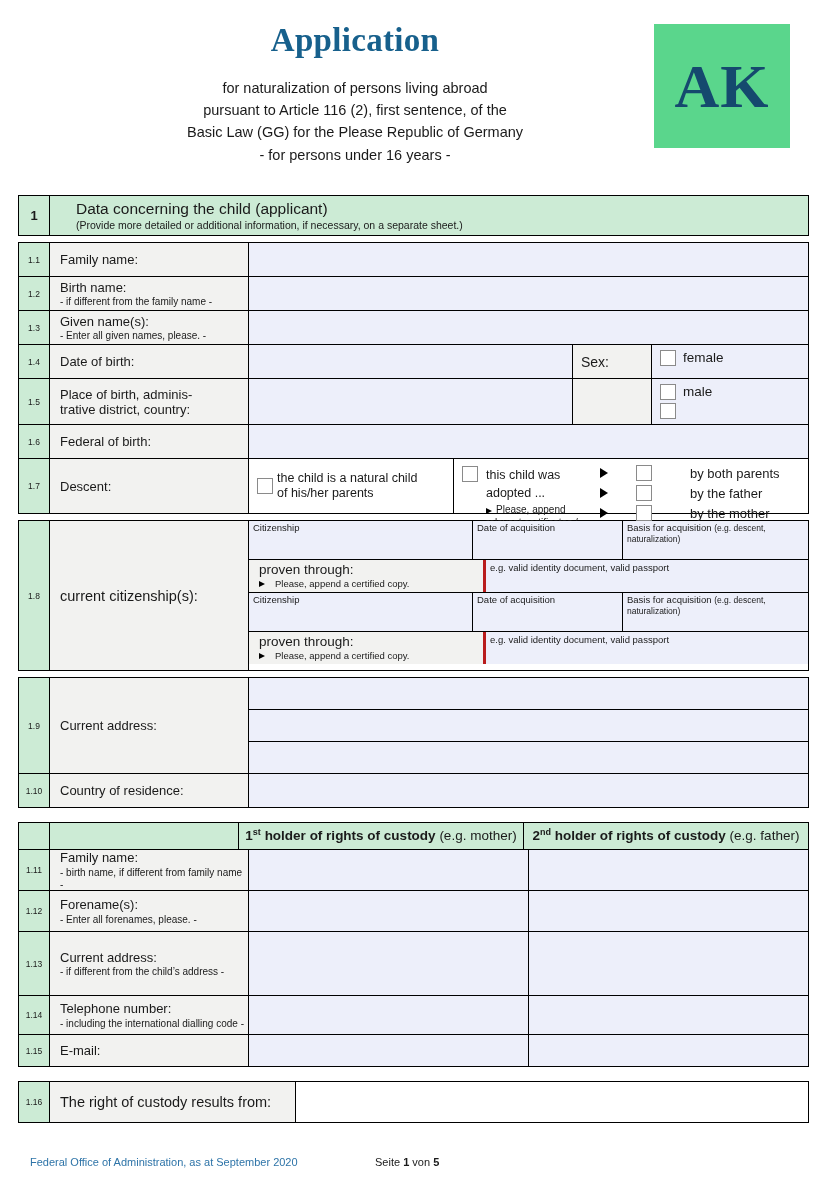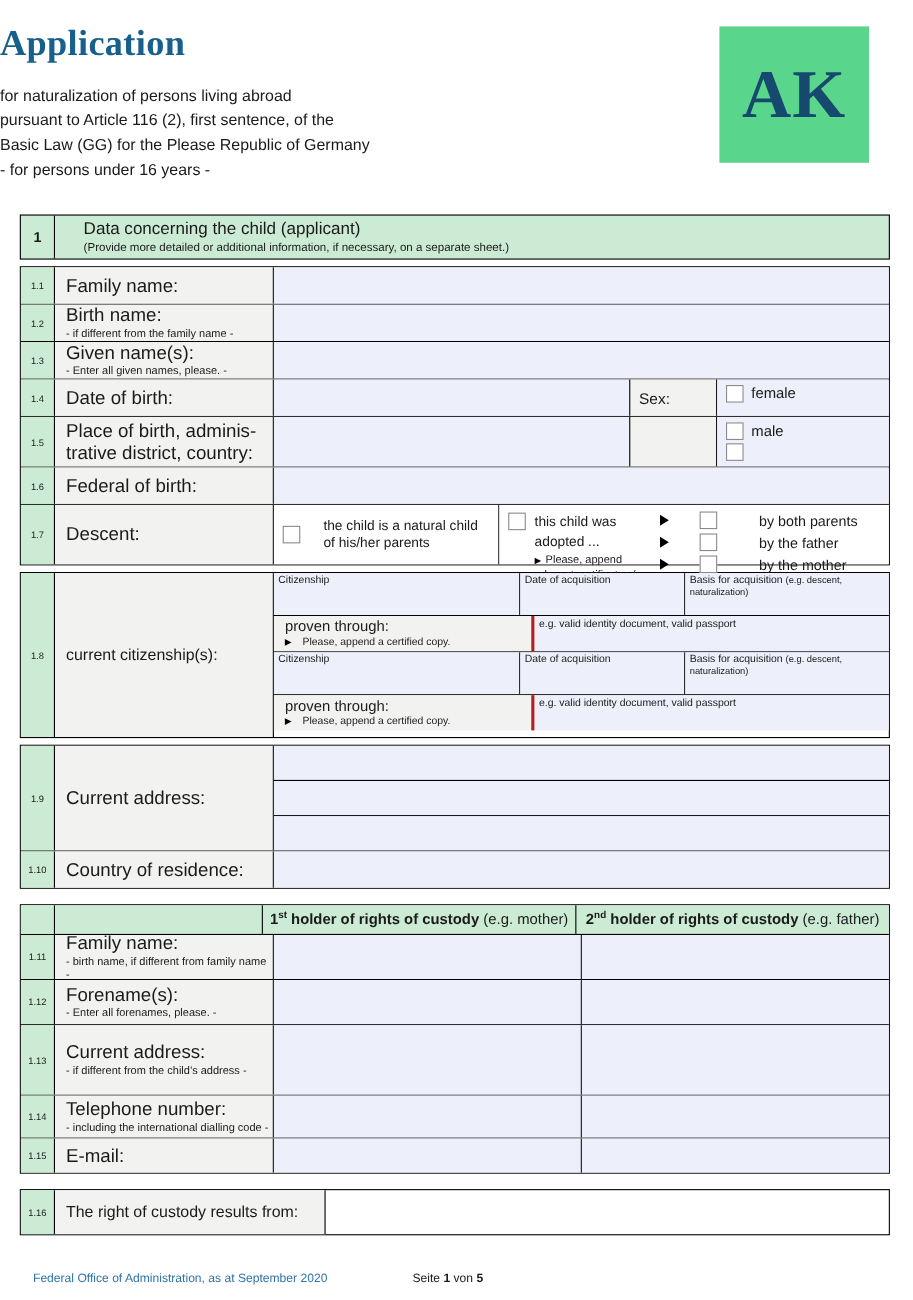--- a/index.html
+++ b/index.html
@@ -39,20 +39,21 @@
     font-size: 62px;
     color: #15496E;
     letter-spacing: 1px;
     line-height: 1;
   }
   .title-block {
     position: absolute;
     left: 0;
     right: 0;
     top: 0;
+    text-align: center;
     padding-right: 120px;
   }
   .main-title {
     font-family: "Liberation Serif", serif;
     font-weight: bold;
     font-size: 33px;
     color: #17608C;
     margin: 22px 0 0 0;
     letter-spacing: 0.3px;
   }
@@ -129,21 +130,21 @@
   .lbl {
     flex: 0 0 188px;
     width: 188px;
     background: #F2F2F0;
     border-right: 1px solid #000;
     padding: 4px 0 4px 10px;
     display: flex;
     flex-direction: column;
     justify-content: center;
   }
-  .lbl-main { font-size: 17px; line-height: 1.18; }
+  .lbl-main { font-size: 13px; line-height: 1.18; }
   .lbl-sub  { font-size: 10px; line-height: 1.2; margin-top: 1px; }
 
   
   .fill {
     flex: 1 1 auto;
     background: #EDEFFA;
   }
 
   
   .sex-label {
@@ -182,21 +183,21 @@
   .ck.onwhite { background: #ffffff; }
 
   
   .descent-a {
     flex: 0 0 188px;
     width: 188px;
     background: #fff;
     border-right: 1px solid #000;
     display: flex;
     align-items: center;
-    gap: 21px;
+    gap: 4px;
     padding: 6px 8px;
   }
   .descent-a-text { font-size: 12.5px; line-height: 1.25; }
   .descent-b {
     flex: 1 1 auto;
     background: #fff;
     display: flex;
     padding: 6px 6px 6px 8px;
     gap: 8px;
   }

